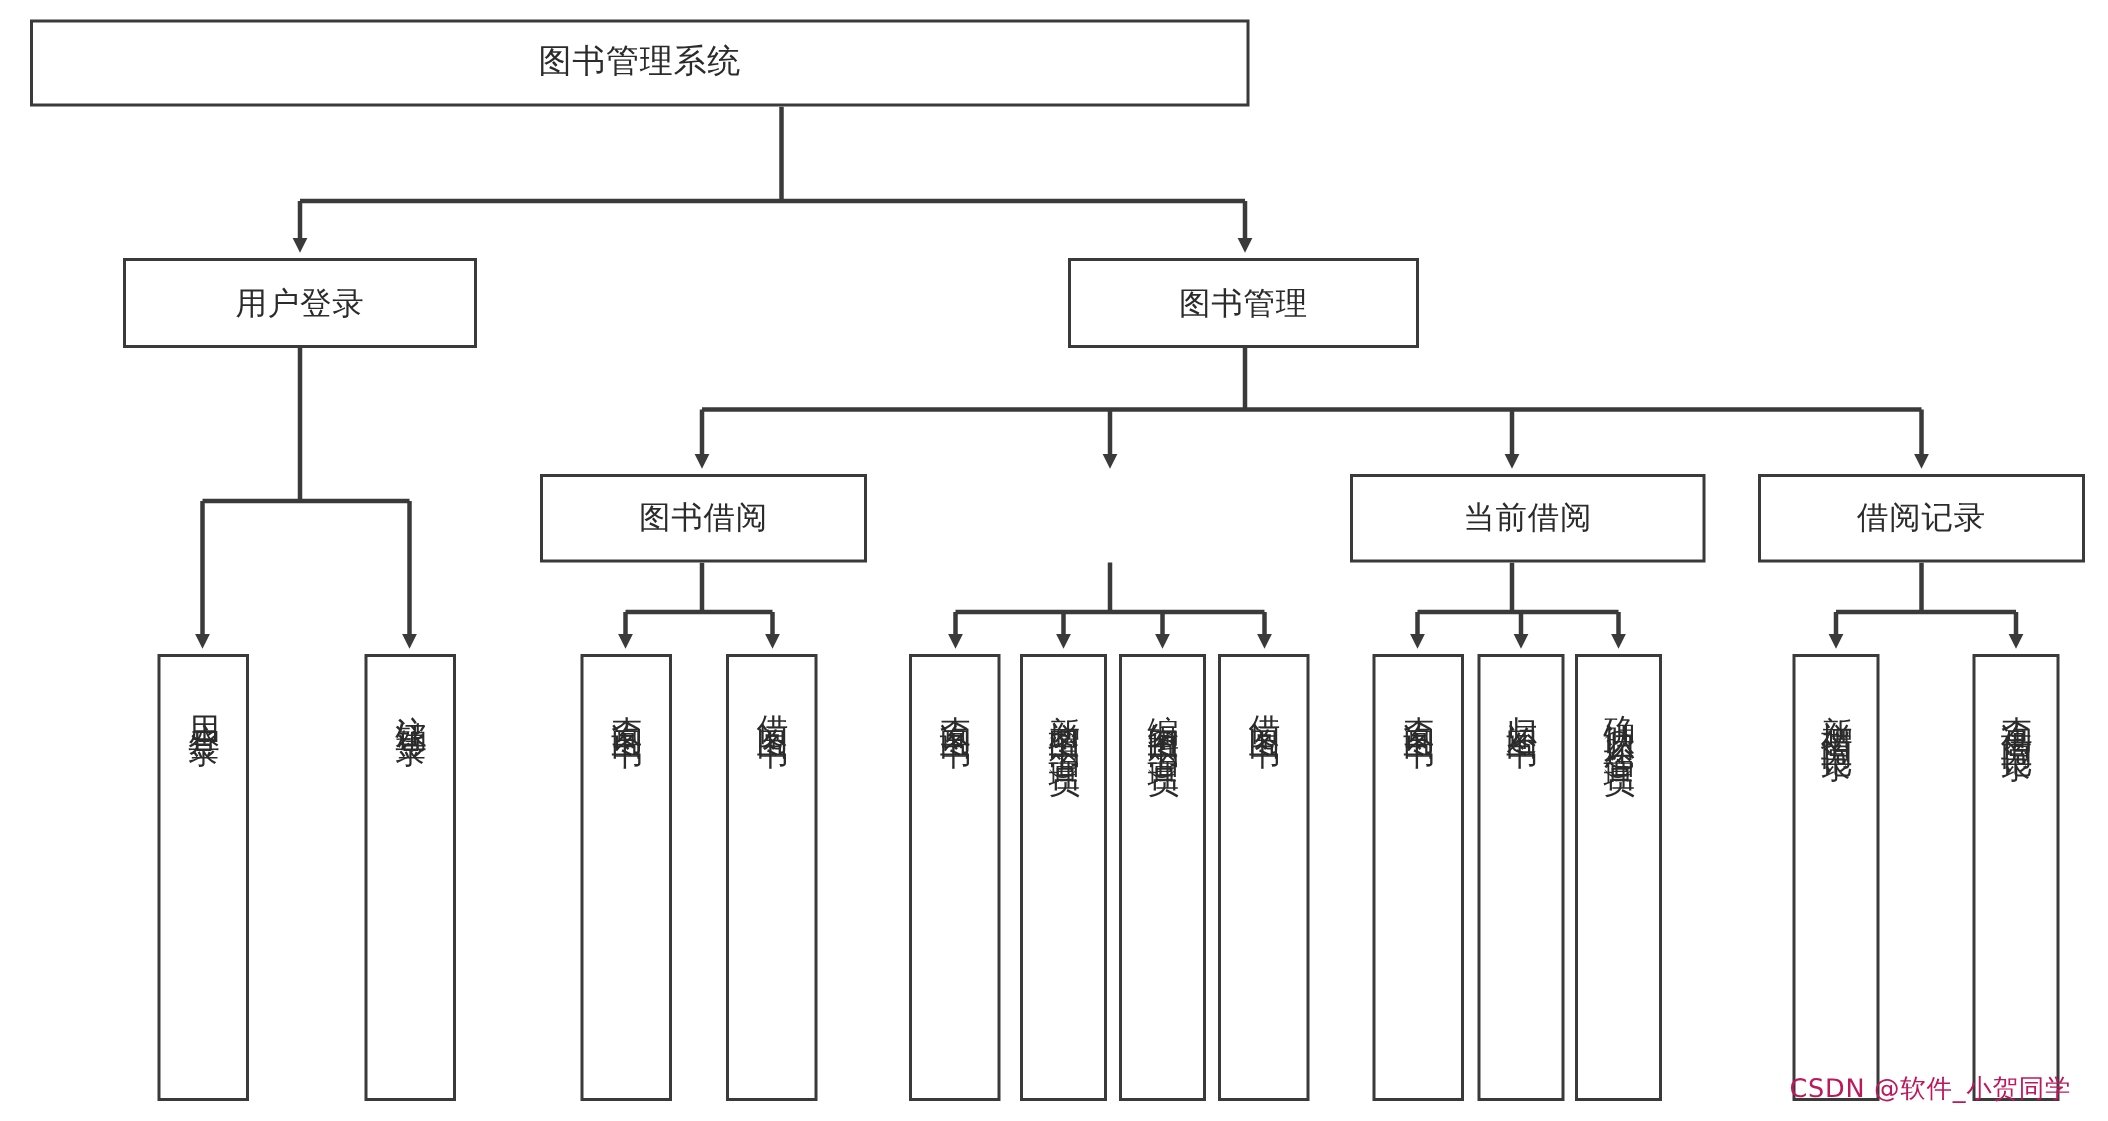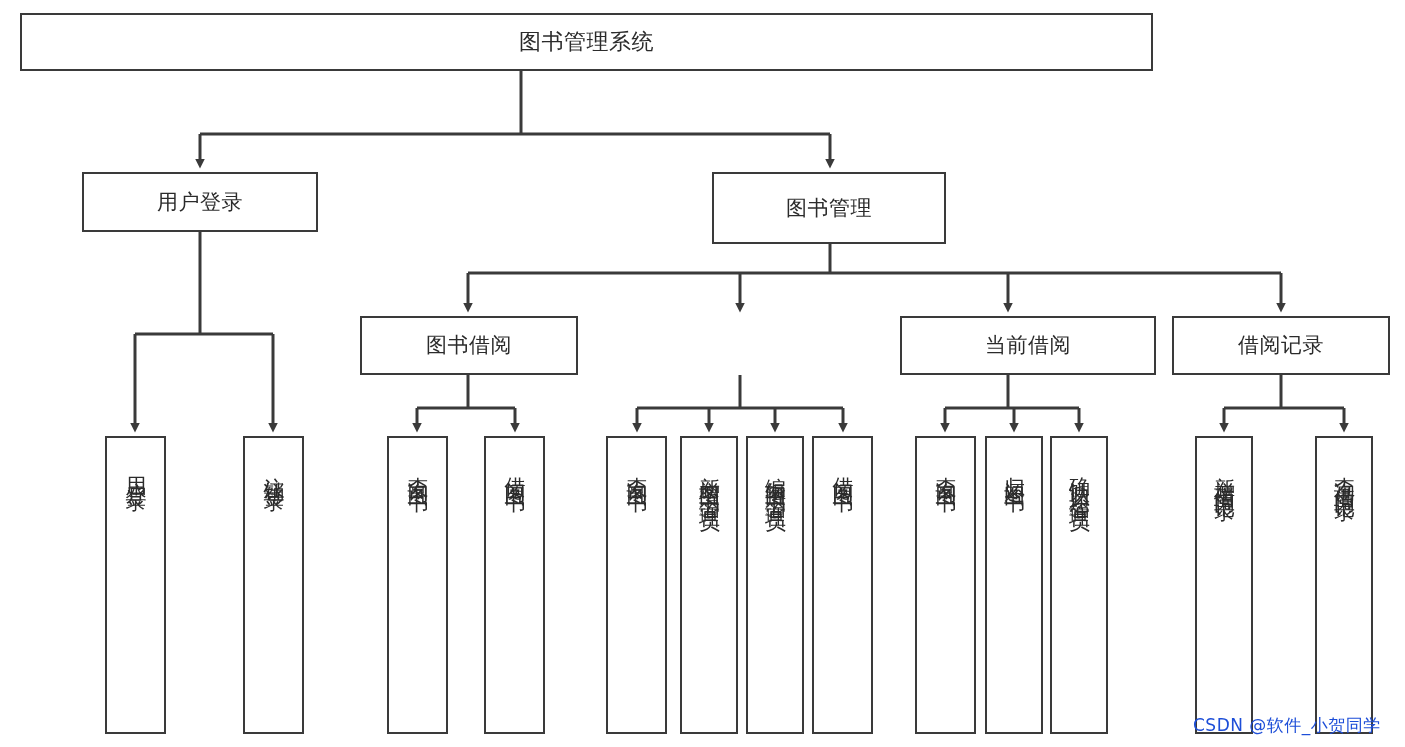--- a/index.html
+++ b/index.html
@@ -56,21 +56,21 @@
     writing-mode: vertical-rl;
     text-orientation: upright;
     font-size: 21px;
     line-height: 1;
     letter-spacing: 5px;
     white-space: nowrap;
   }
   .watermark {
     position: absolute;
     font-size: 17px;
-    color: #1d4ed8;
+    color: #be185d;
     white-space: nowrap;
     letter-spacing: 0.5px;
   }
 </style>
 </head>
 <body>
 
 <div id="canvas">
 
   <svg id="edges" viewBox="0 0 1405 747" xmlns="http://www.w3.org/2000/svg">
@@ -116,35 +116,35 @@
       <path d="M1014,408 L1014,424" marker-end="url(#arrow)"></path>
       <path d="M1079,408 L1079,424" marker-end="url(#arrow)"></path>
 
       <path d="M1281,375 L1281,408"></path>
       <path d="M1224,408 L1344,408"></path>
       <path d="M1224,408 L1224,424" marker-end="url(#arrow)"></path>
       <path d="M1344,408 L1344,424" marker-end="url(#arrow)"></path>
     </g>
   </svg>
 
-  <div class="node horiz root" style="left: 20px; top: 13px; width: 1133px; height: 58px;">
+  <div class="node horiz root" style="left: 20px; top: 13px; width: 813px; height: 58px;">
     <span class="label">图书管理系统</span>
   </div>
 
   <div class="node horiz" style="left: 82px; top: 172px; width: 236px; height: 60px;">
     <span class="label">用户登录</span>
   </div>
-  <div class="node horiz" style="left: 712px; top: 172px; width: 234px; height: 72px; text-align: center;">
+  <div class="node horiz" style="left: 712px; top: 172px; width: 234px; height: 60px; text-align: center;">
     <span class="label">图书管理</span>
   </div>
 
   <div class="node horiz" style="left: 360px; top: 316px; width: 218px; height: 59px;">
     <span class="label">图书借阅</span>
   </div>
-  <div class="node horiz" style="left: 900px; top: 316px; width: 256px; height: 59px;">
+  <div class="node horiz" style="left: 900px; top: 316px; width: 237px; height: 59px;">
     <span class="label">当前借阅</span>
   </div>
   <div class="node horiz" style="left: 1172px; top: 316px; width: 218px; height: 59px;">
     <span class="label">借阅记录</span>
   </div>
 
   <div class="node vert" style="left: 105px; top: 436px; width: 61px; height: 298px;">
     <span class="label">用户登录</span>
   </div>
   <div class="node vert" style="left: 243px; top: 436px; width: 61px; height: 298px;">

